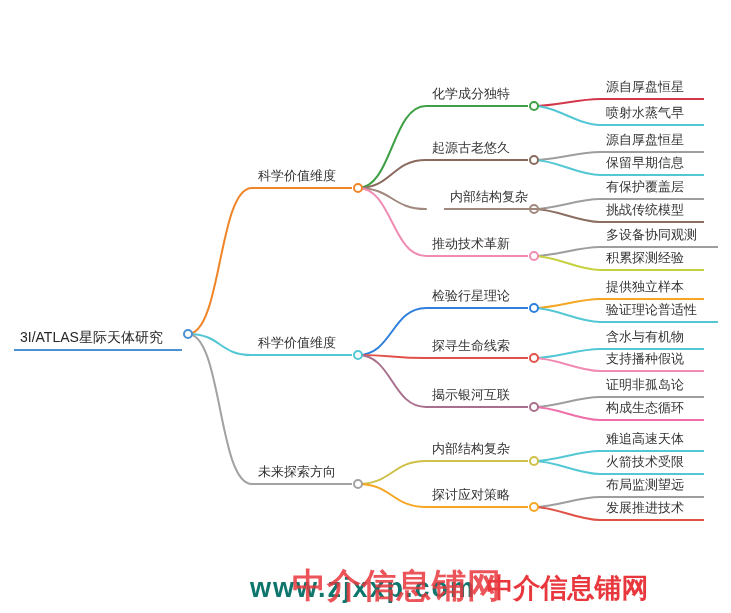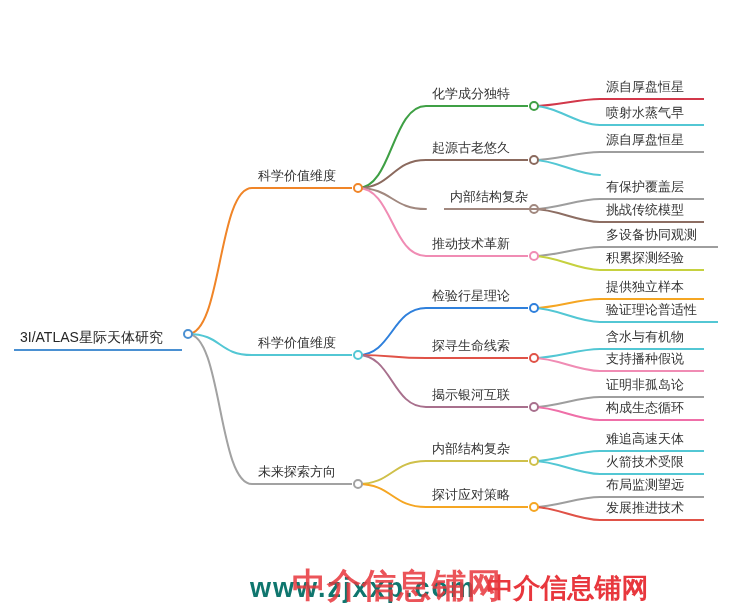--- a/index.html
+++ b/index.html
@@ -95,20 +95,21 @@
   <div class="node" style="left:426px; top:236px; width:102px; border-bottom-color:#f08cb4;">推动技术革新</div>
   <div class="node" style="left:426px; top:288px; width:102px; border-bottom-color:#2f80dc;">检验行星理论</div>
   <div class="node" style="left:426px; top:338px; width:102px; border-bottom-color:#e05247;">探寻生命线索</div>
   <div class="node" style="left:426px; top:387px; width:102px; border-bottom-color:#a8708d;">揭示银河互联</div>
   <div class="node" style="left:426px; top:441px; width:102px; border-bottom-color:#cfc04a;">内部结构复杂</div>
   <div class="node" style="left:426px; top:487px; width:102px; border-bottom-color:#f5a623;">探讨应对策略</div>
 
   <div class="node" style="left:600px; top:79px;  width:104px; border-bottom-color:#d2384a;">源自厚盘恒星</div>
   <div class="node" style="left:600px; top:105px; width:104px; border-bottom-color:#53c7d4;">喷射水蒸气早</div>
   <div class="node" style="left:600px; top:132px; width:104px; border-bottom-color:#9e9e9e;">源自厚盘恒星</div>
+  <div class="node" style="left:600px; top:155px; width:104px; border-bottom-color:#53c7d4;">保留早期信息</div>
   <div class="node" style="left:600px; top:179px; width:104px; border-bottom-color:#9e9e9e;">有保护覆盖层</div>
   <div class="node" style="left:600px; top:202px; width:104px; border-bottom-color:#8d6e63;">挑战传统模型</div>
   <div class="node" style="left:600px; top:227px; width:118px; border-bottom-color:#9e9e9e;">多设备协同观测</div>
   <div class="node" style="left:600px; top:250px; width:104px; border-bottom-color:#c6d13f;">积累探测经验</div>
   <div class="node" style="left:600px; top:279px; width:104px; border-bottom-color:#f5a623;">提供独立样本</div>
   <div class="node" style="left:600px; top:302px; width:118px; border-bottom-color:#53c7d4;">验证理论普适性</div>
   <div class="node" style="left:600px; top:329px; width:104px; border-bottom-color:#53c7d4;">含水与有机物</div>
   <div class="node" style="left:600px; top:351px; width:104px; border-bottom-color:#f08cb4;">支持播种假说</div>
   <div class="node" style="left:600px; top:377px; width:104px; border-bottom-color:#9e9e9e;">证明非孤岛论</div>
   <div class="node" style="left:600px; top:400px; width:104px; border-bottom-color:#ef6fa8;">构成生态循环</div>

